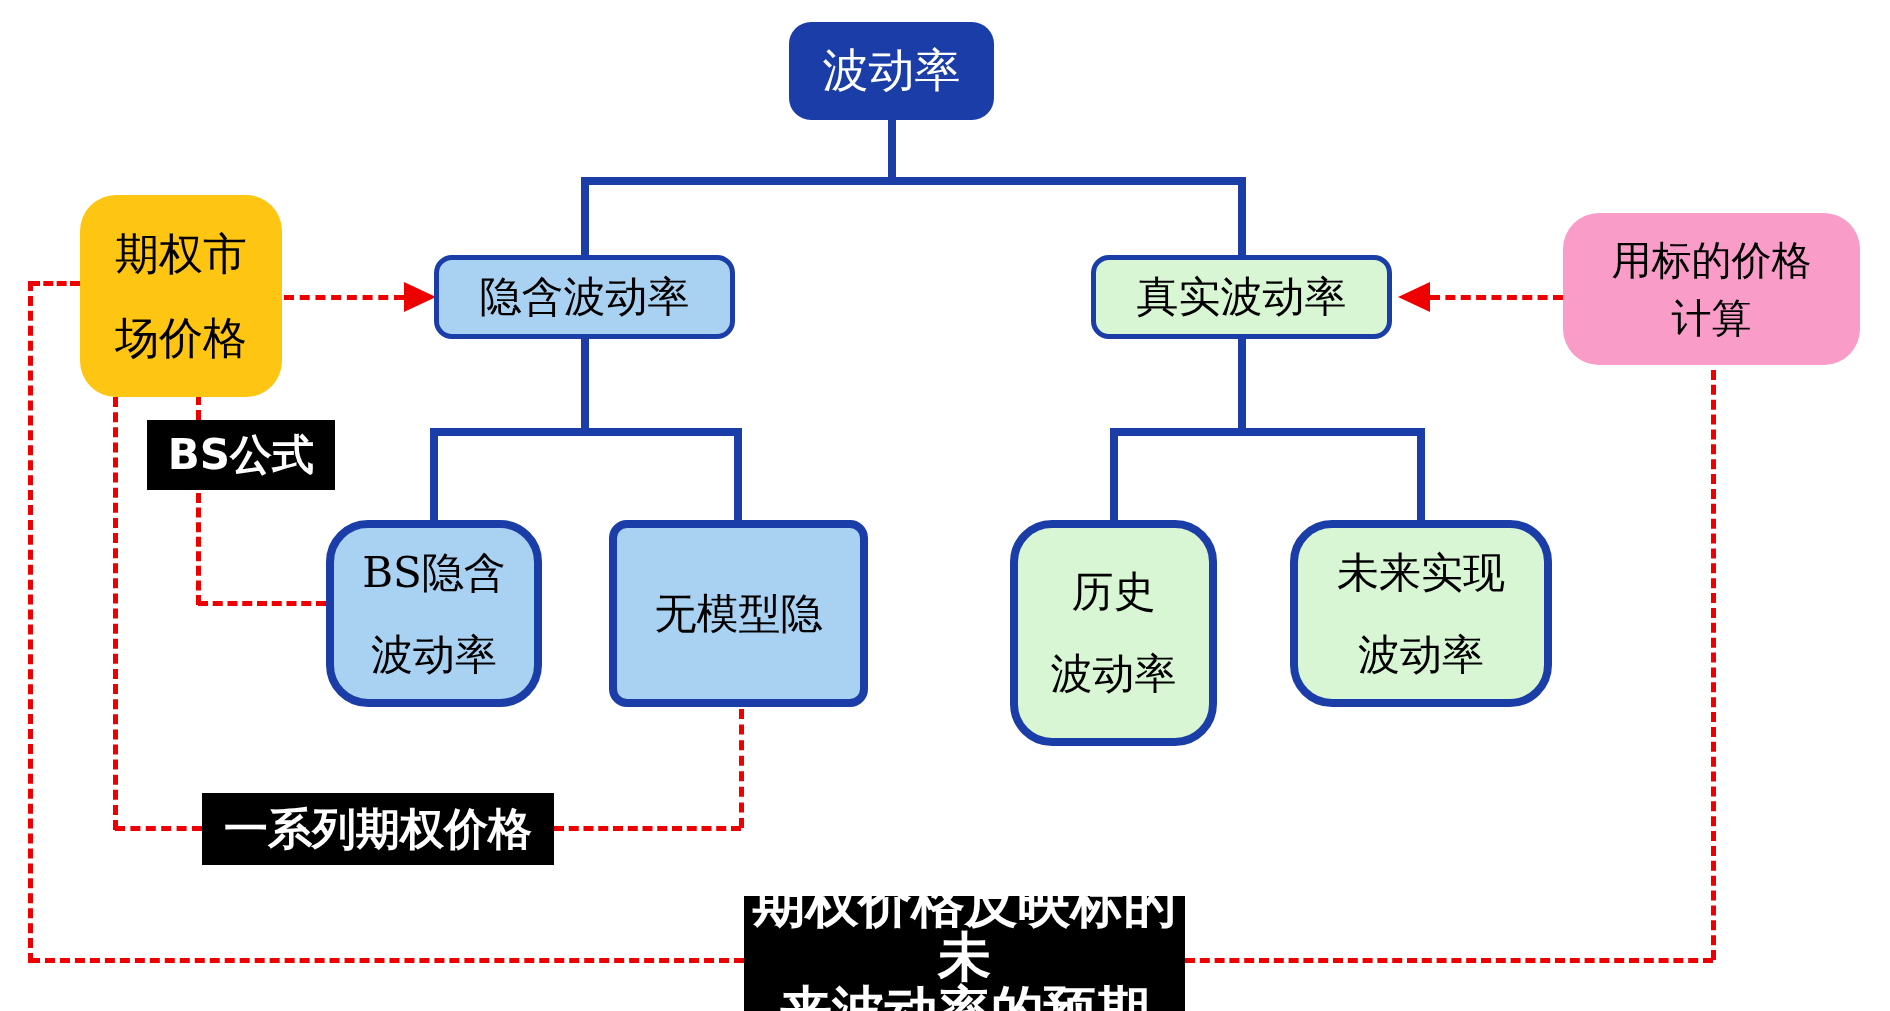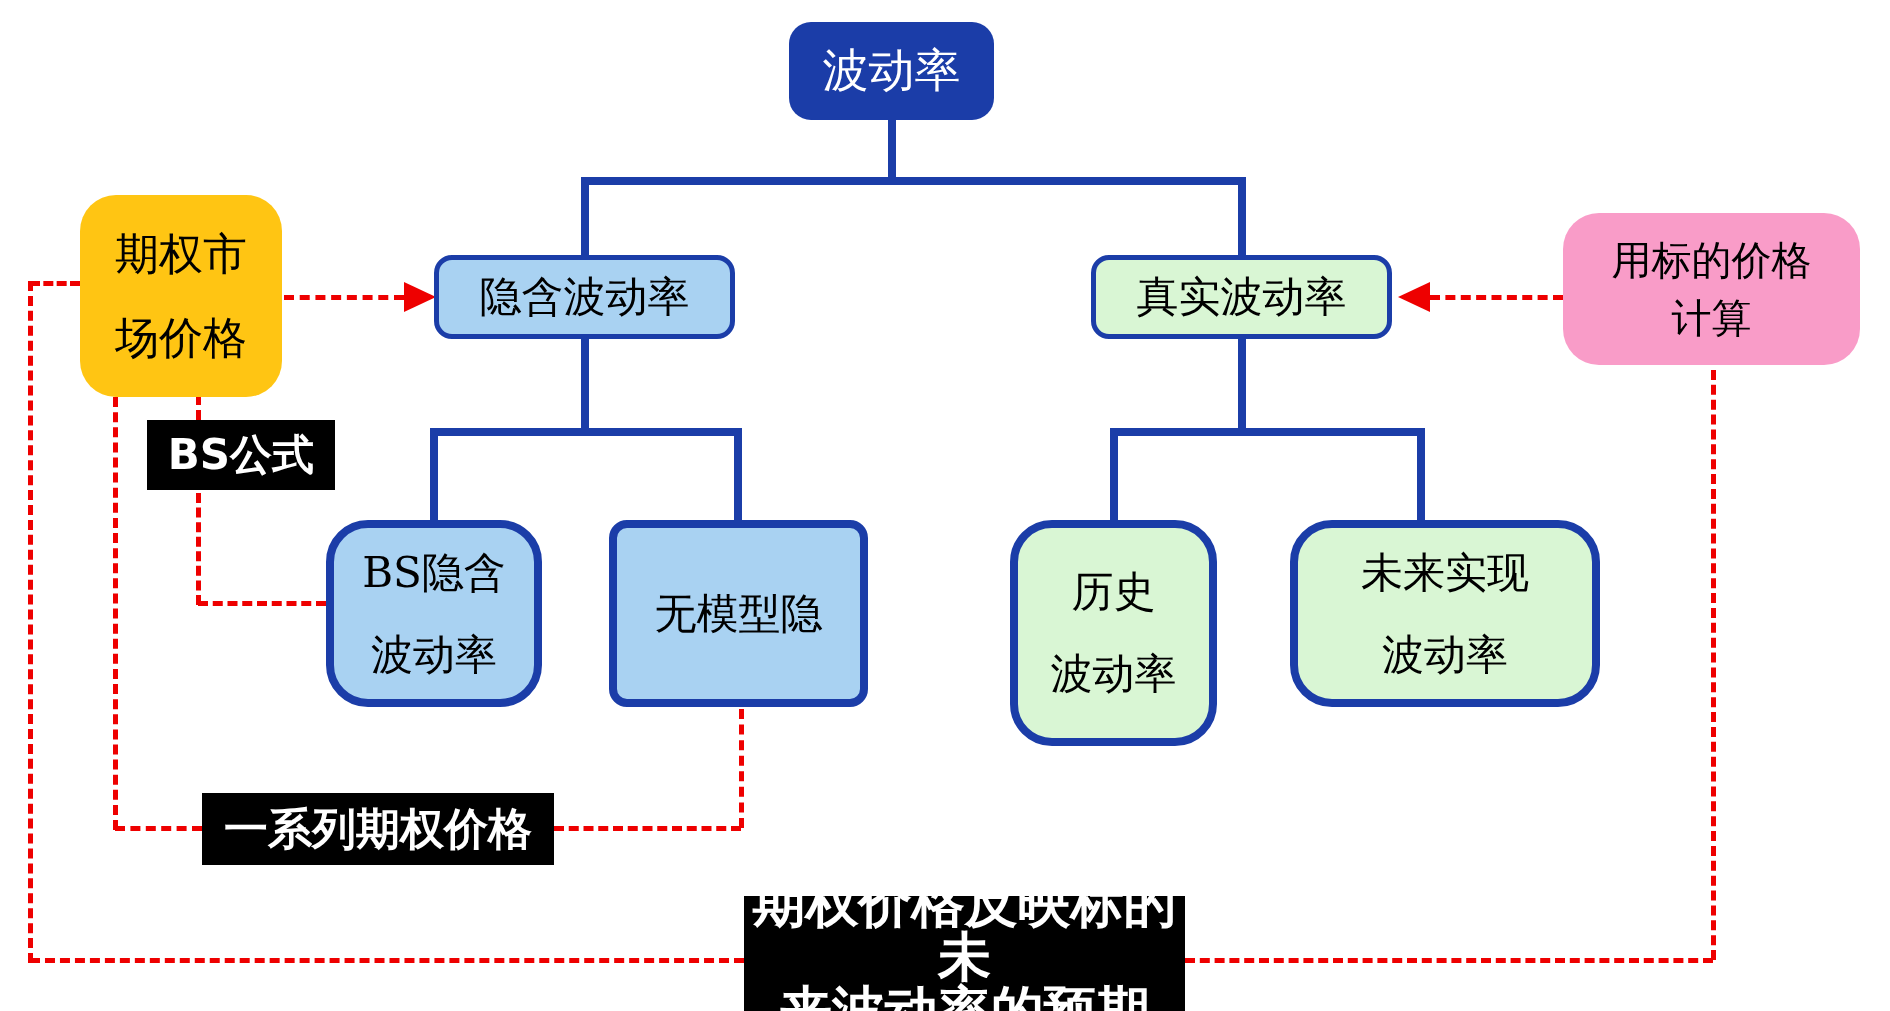--- a/index.html
+++ b/index.html
@@ -92,21 +92,21 @@
 
   <div class="node leaf-box blue-fill" style="left:609px;top:512px;width:259px;height:187px;border-radius:18px;">
     <span>无模型隐</span>
   </div>
 
   <div class="node leaf-box green-fill" style="left:1010px;top:512px;width:207px;height:226px;">
     <span>历史</span>
     <span>波动率</span>
   </div>
 
-  <div class="node leaf-box green-fill" style="left:1290px;top:512px;width:310px;height:187px;">
+  <div class="node leaf-box green-fill" style="left:1290px;top:512px;width:262px;height:187px;">
     <span>未来实现</span>
     <span>波动率</span>
   </div>
 
   <div class="node side-box yellow" style="left:80px;top:187px;width:202px;height:202px;">
     <span>期权市</span>
     <span>场价格</span>
   </div>
 
   <div class="node side-box pink" style="left:1563px;top:205px;width:297px;height:152px;">

